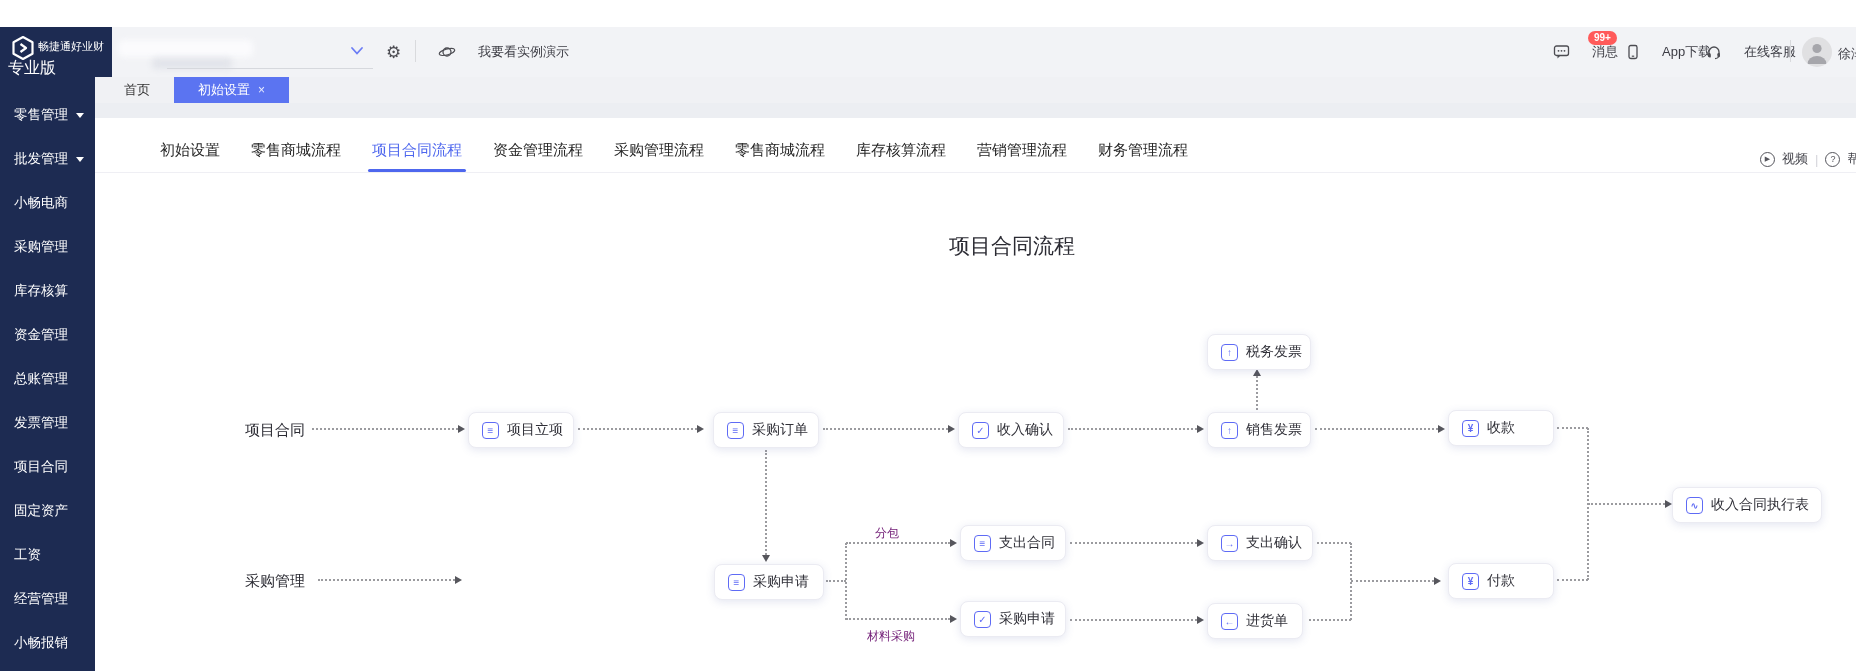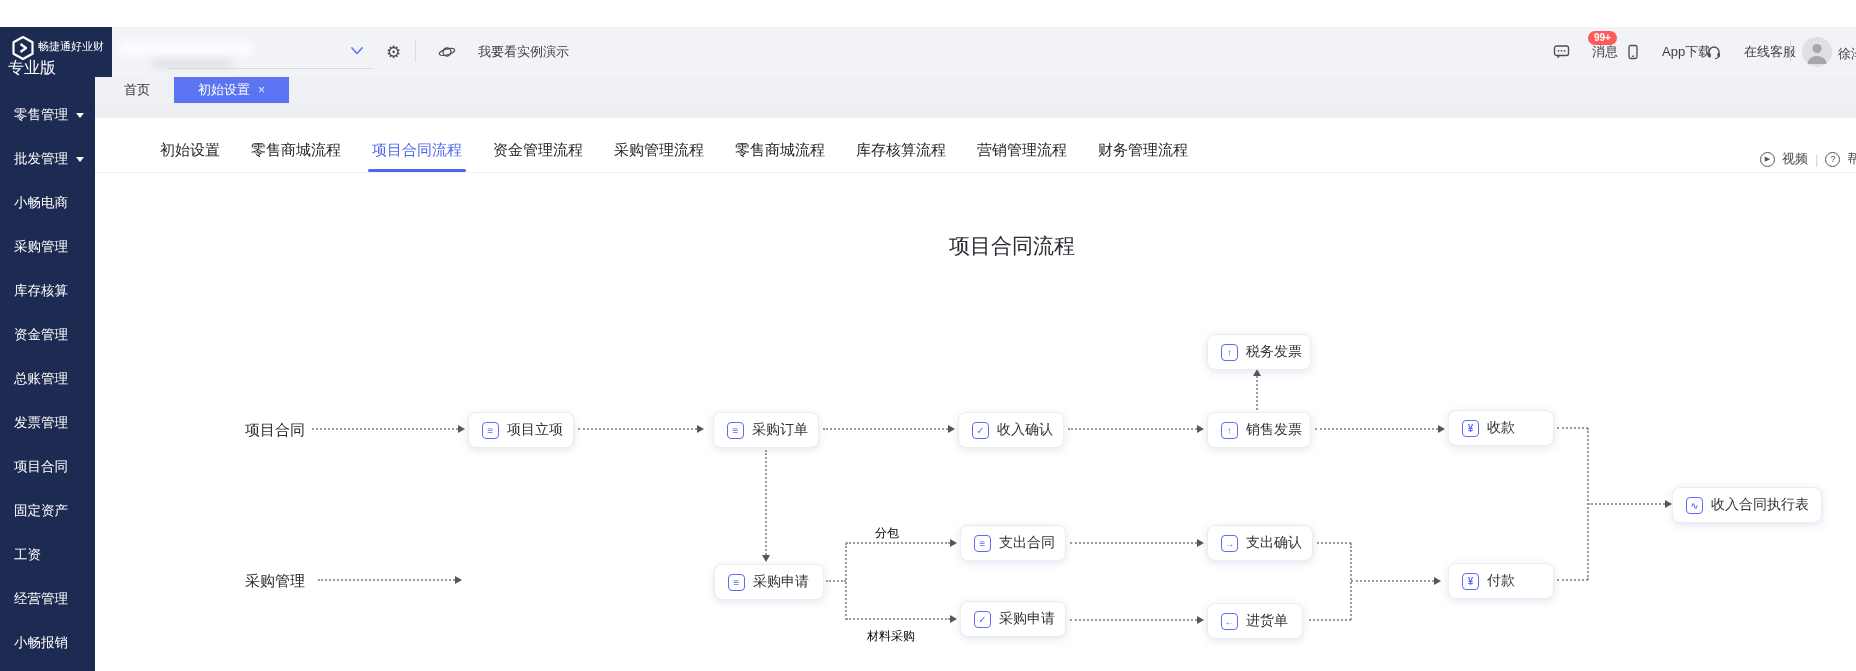--- a/index.html
+++ b/index.html
@@ -49,21 +49,21 @@
 
   
   .flow-title{position:absolute;left:912px;top:232px;width:200px;text-align:center;font-size:21px;font-weight:500;color:#2b2b33;}
   .flow-node{position:absolute;height:36px;background:#fff;border:1px solid #ebebf2;border-radius:8px;
              box-shadow:0 2px 8px rgba(90,100,170,.16);display:flex;align-items:center;gap:8px;
              padding:0 13px;box-sizing:border-box;font-size:14px;color:#303038;cursor:pointer;white-space:nowrap;}
   .node-ico{width:17px;height:17px;border:1.6px solid #5f6bf5;border-radius:4px;color:#5f6bf5;
             display:flex;align-items:center;justify-content:center;font-size:10px;font-weight:bold;
             box-sizing:border-box;flex:0 0 auto;}
   .flow-label{position:absolute;font-size:15px;color:#2b2b33;font-weight:500;white-space:nowrap;}
-  .branch-label{position:absolute;font-size:12px;color:#000000;white-space:nowrap;}
+  .branch-label{position:absolute;font-size:12px;color:#701a75;white-space:nowrap;}
   .edge{position:absolute;}
   .edge.h{border-top:2px dotted #9b9b9f;}
   .edge.v{border-left:2px dotted #9b9b9f;}
   .arr{position:absolute;width:0;height:0;}
   .arr-right{border-top:4px solid transparent;border-bottom:4px solid transparent;border-left:7px solid #56565c;}
   .arr-up{border-left:4px solid transparent;border-right:4px solid transparent;border-bottom:7px solid #56565c;}
   .arr-down{border-left:4px solid transparent;border-right:4px solid transparent;border-top:7px solid #56565c;}
 </style>
 </head>
 <body>

